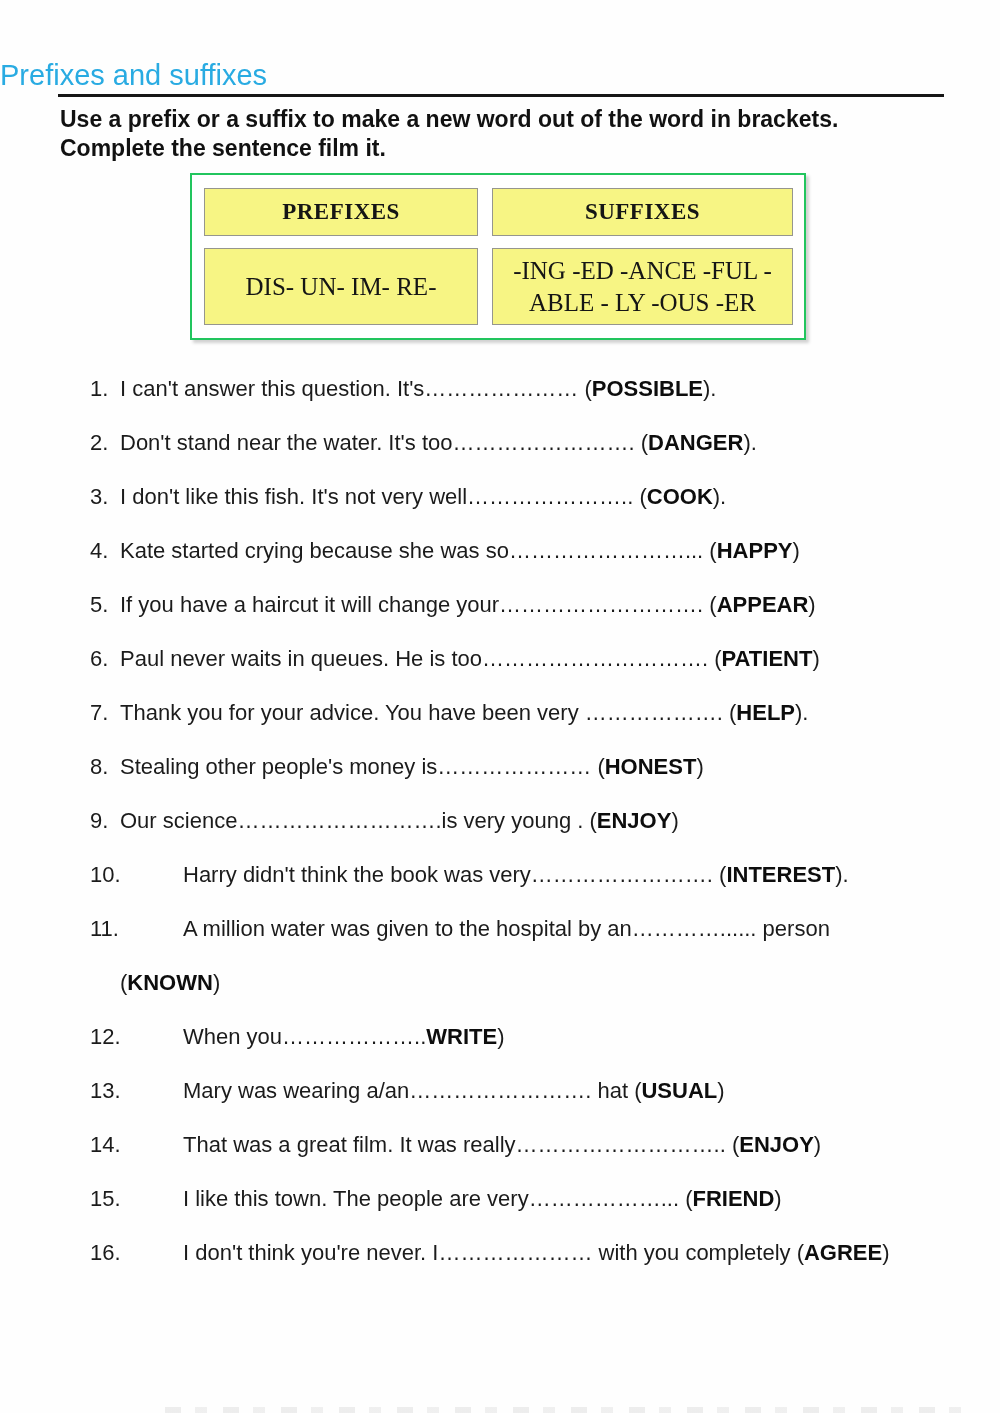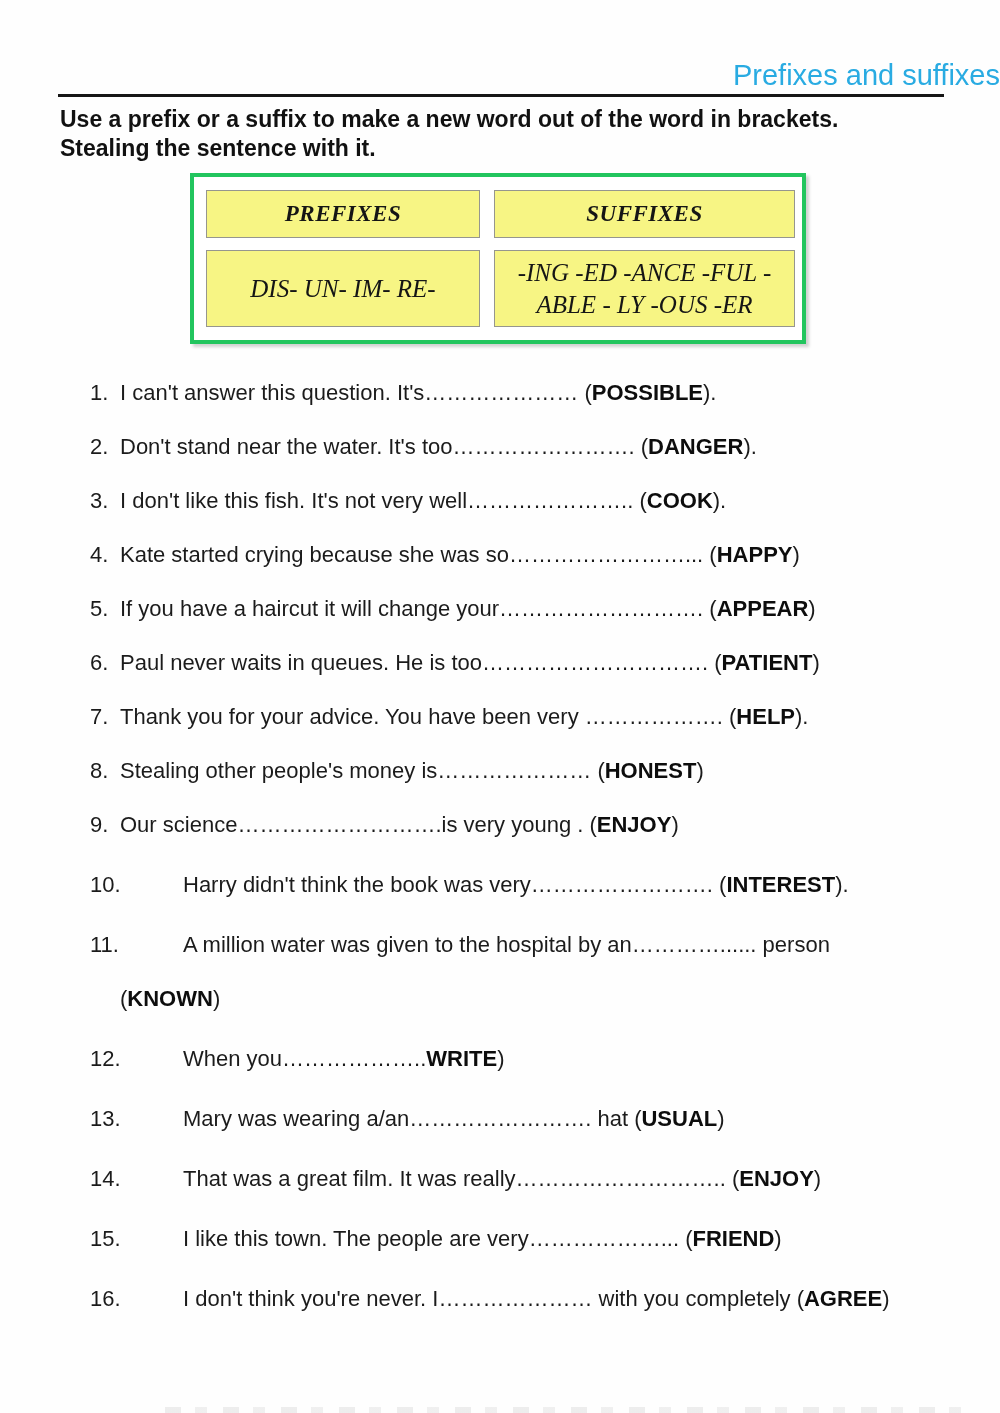--- a/index.html
+++ b/index.html
@@ -7,21 +7,21 @@
     position:relative;
     width:1000px;height:1413px;
     background:#fefefe;
     font-family:"Liberation Sans", sans-serif;
     color:#1b1b1b;
     overflow:hidden;
   }
   .title{
     margin:0 auto;
     padding-top:58px;
-    text-align:right;
+    text-align:left;
     font-size:29px;
     line-height:34px;
     font-weight:400;
     color:#29ABE2;
   }
   .rule{
     width:886px;
     margin-left:58px;
     margin-top:2px;
     border:none;
@@ -32,28 +32,27 @@
     font-size:23px;
     font-weight:bold;
     line-height:29px;
     color:#111;
   }
   .table-wrap{
     box-sizing:border-box;
     margin:10px 0 0 190px;
     width:616px;
     background:#ffffff;
-    border:4px solid #22c55e;
+    border:2px solid #22c55e;
     box-shadow:3px 3px 3px rgba(0,0,0,0.18);
     padding:13px 12px;
     display:grid;
     grid-template-columns:274px 301px;
     grid-template-rows:48px 77px;
     gap:12px 14px;
-    font-style:italic;
   }
   .cell{
     background:#F7F584;
     border:1px solid #96968e;
     display:flex;
     align-items:center;
     justify-content:center;
     text-align:center;
     font-family:"Liberation Serif", serif;
     color:#151515;
@@ -64,42 +63,42 @@
   .item{
     display:flex;
     align-items:baseline;
     font-size:22px;
     line-height:25px;
     margin-bottom:29px;
     white-space:pre;
   }
   .item span{white-space:pre;}
   .item .num{flex:none;width:30px;}
-  .item.wide-num .num{width:93px;margin-top:6px;}
+  .item.wide-num .num{width:93px;}
   .item .word{font-weight:bold;color:#0d0d0d;}
   .cont{margin-left:30px;}
   .cutoff{
     position:absolute;
     left:165px;bottom:0;
     width:810px;height:6px;
     background:repeating-linear-gradient(90deg,#e9e9e9 0 16px,transparent 16px 30px,#ececec 30px 42px,transparent 42px 58px);
     opacity:.8;
   }
 </style>
 </head>
 <body>
 
 <div class="page">
 
   <div class="title">Prefixes and suffixes</div>
   <hr class="rule">
 
   <div class="instructions">
     <div>Use a prefix or a suffix to make a new word out of the word in brackets.</div>
-    <div>Stealing the sentence with it.</div>
+    <div>Complete the sentence film it.</div>
   </div>
 
   <div class="table-wrap">
     <div class="cell hdr">PREFIXES</div>
     <div class="cell hdr">SUFFIXES</div>
     <div class="cell val">DIS- UN- IM- RE-</div>
     <div class="cell val">-ING -ED -ANCE -FUL - ABLE - LY -OUS -ER</div>
   </div>
 
   <div class="items">

